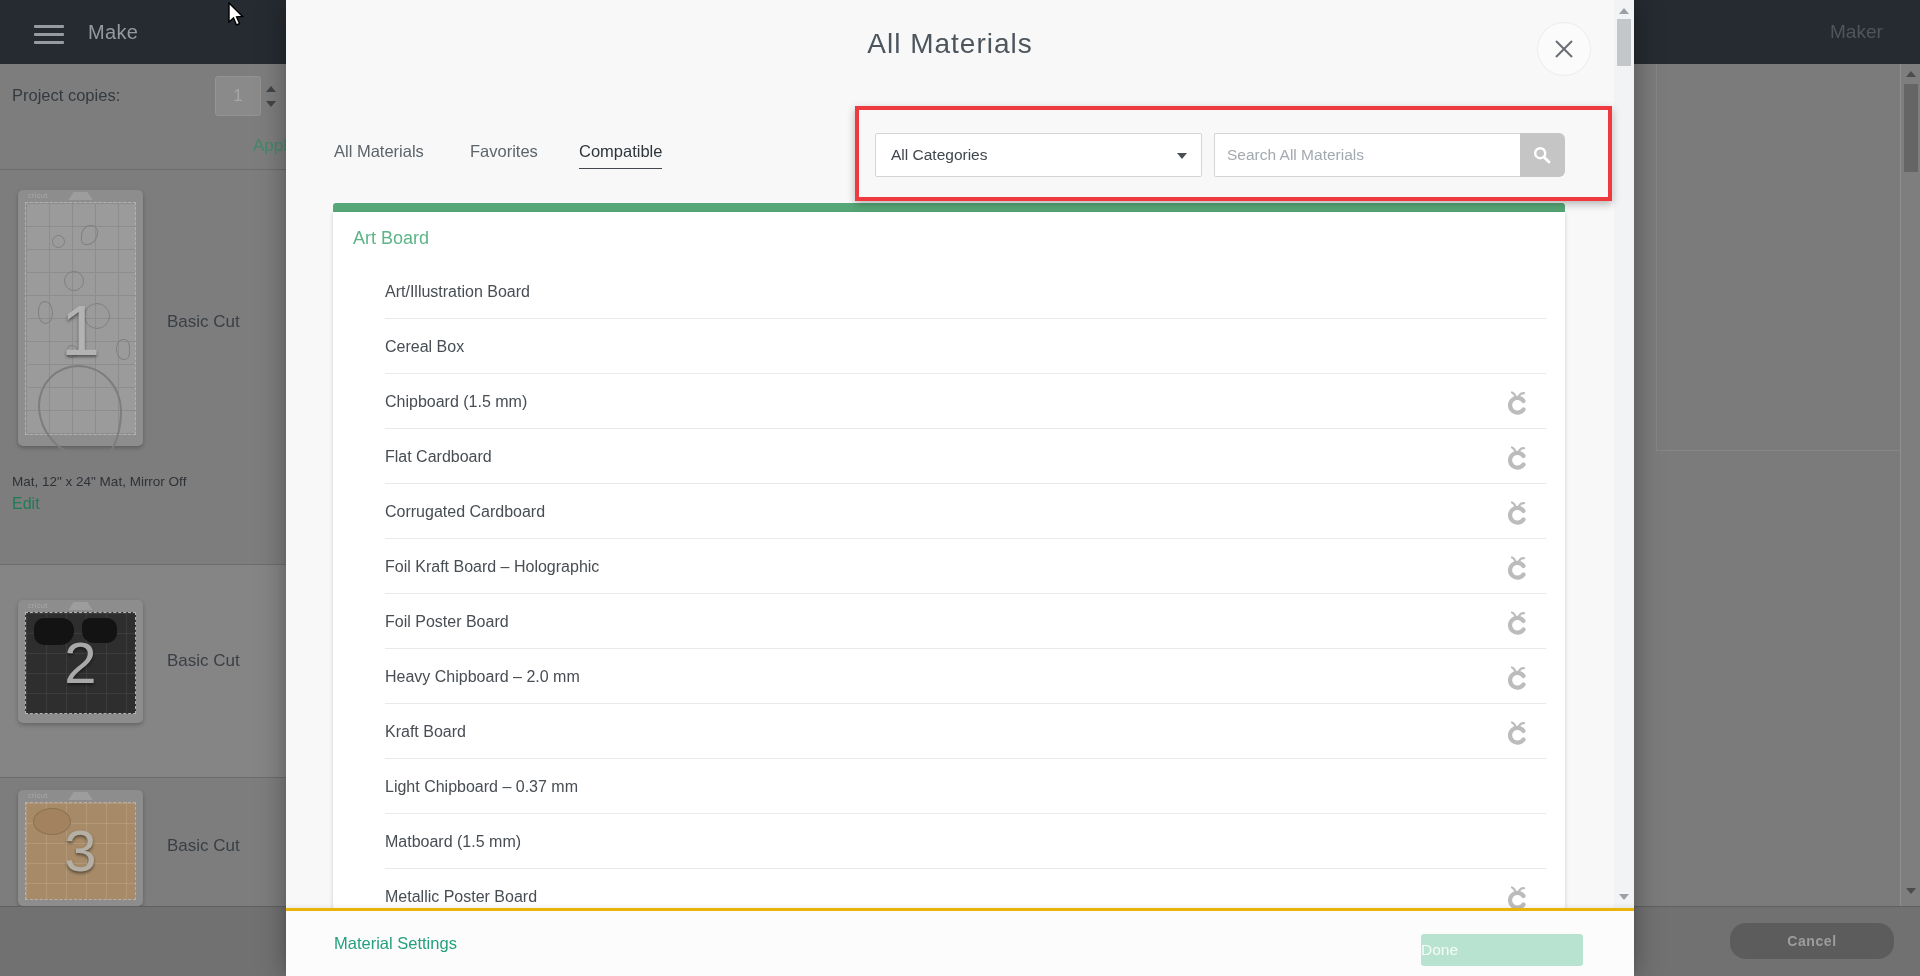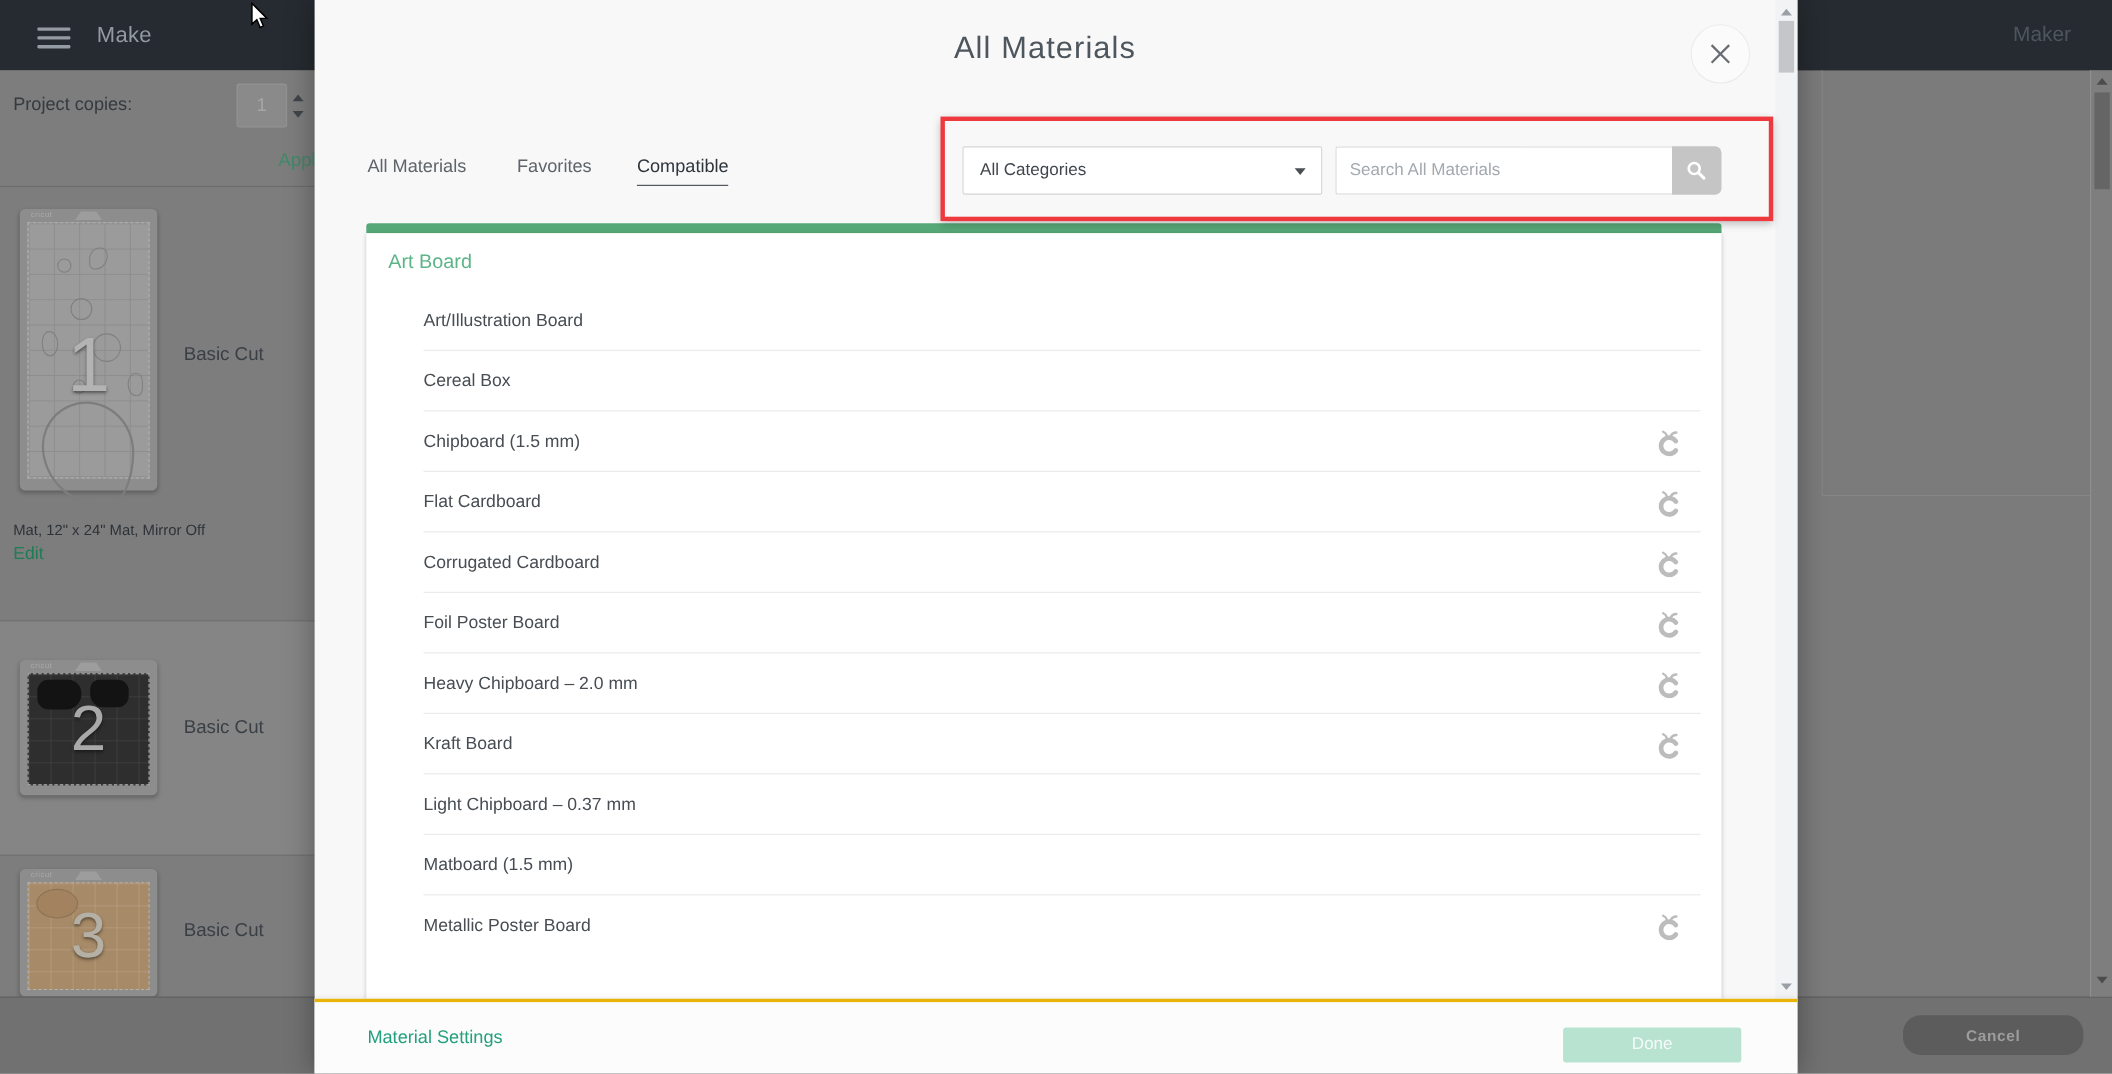--- a/index.html
+++ b/index.html
@@ -91,21 +91,21 @@
   .mrow .cicon { position:absolute; left:1171px; top:15px; width:26px; height:26px; }
 
   .modal-scroll { left:1328px; top:0; width:20px; height:908px; background:#f2f3f4; }
   .modal-scroll .thumb { position:absolute; left:3px; top:19px; width:14px; height:47px; background:#c4c7ca; }
   .modal-scroll .tri-up { position:absolute; left:5px; top:8px; border-bottom-color:#9aa0a6; }
   .modal-scroll .tri-down { position:absolute; left:5px; top:894px; border-top-color:#9aa0a6; }
 
   .modal-footer { left:0; top:908px; width:1348px; height:68px; background:#fcfcfd; border-top:3px solid #eab308; box-shadow:0 -2px 4px rgba(0,0,0,.06); }
   .mat-settings { position:absolute; left:48px; top:23px; font-size:16.5px; color:#23a07b; cursor:pointer; }
   .done-button { position:absolute; left:1135px; top:23px; width:162px; height:32px; background:#b9e3d1; border-radius:3px;
-    color:#f6fbf9; font-size:15.5px; text-align:center; line-height:32px; cursor:default; }
+    color:#f6fbf9; font-size:15.5px; line-height:32px; cursor:default; }
 
   .cursor { left:228px; top:2px; z-index:99; pointer-events:none; }
 </style>
 </head>
 <body>
 
 <div class="abs app-header">
   <div class="abs hamburger">
       <i></i>
       <i></i>
@@ -256,20 +256,31 @@
     <span class="cicon">
       <svg width="26" height="26" viewBox="0 0 26 26">
         <path d="M19.5 12 A 7.4 7.4 0 1 0 19.5 20.5" fill="none" stroke="#bcbcbc" stroke-width="4.2" stroke-linecap="round"></path>
         <path d="M11.5 7.5 Q10.5 4.5 8 3.5" fill="none" stroke="#bcbcbc" stroke-width="2.2" stroke-linecap="round"></path>
         <path d="M15 7 Q17 3.8 20 4.2" fill="none" stroke="#bcbcbc" stroke-width="2.2" stroke-linecap="round"></path>
       </svg>
     </span>
     <span class="dv"></span>
   </div>
         <div class="mrow">
+    <span class="nm">Foil Kraft Board  – Holographic</span>
+    <span class="cicon">
+      <svg width="26" height="26" viewBox="0 0 26 26">
+        <path d="M19.5 12 A 7.4 7.4 0 1 0 19.5 20.5" fill="none" stroke="#bcbcbc" stroke-width="4.2" stroke-linecap="round"></path>
+        <path d="M11.5 7.5 Q10.5 4.5 8 3.5" fill="none" stroke="#bcbcbc" stroke-width="2.2" stroke-linecap="round"></path>
+        <path d="M15 7 Q17 3.8 20 4.2" fill="none" stroke="#bcbcbc" stroke-width="2.2" stroke-linecap="round"></path>
+      </svg>
+    </span>
+    <span class="dv"></span>
+  </div>
+        <div class="mrow">
     <span class="nm">Foil Poster Board</span>
     <span class="cicon">
       <svg width="26" height="26" viewBox="0 0 26 26">
         <path d="M19.5 12 A 7.4 7.4 0 1 0 19.5 20.5" fill="none" stroke="#bcbcbc" stroke-width="4.2" stroke-linecap="round"></path>
         <path d="M11.5 7.5 Q10.5 4.5 8 3.5" fill="none" stroke="#bcbcbc" stroke-width="2.2" stroke-linecap="round"></path>
         <path d="M15 7 Q17 3.8 20 4.2" fill="none" stroke="#bcbcbc" stroke-width="2.2" stroke-linecap="round"></path>
       </svg>
     </span>
     <span class="dv"></span>
   </div>

